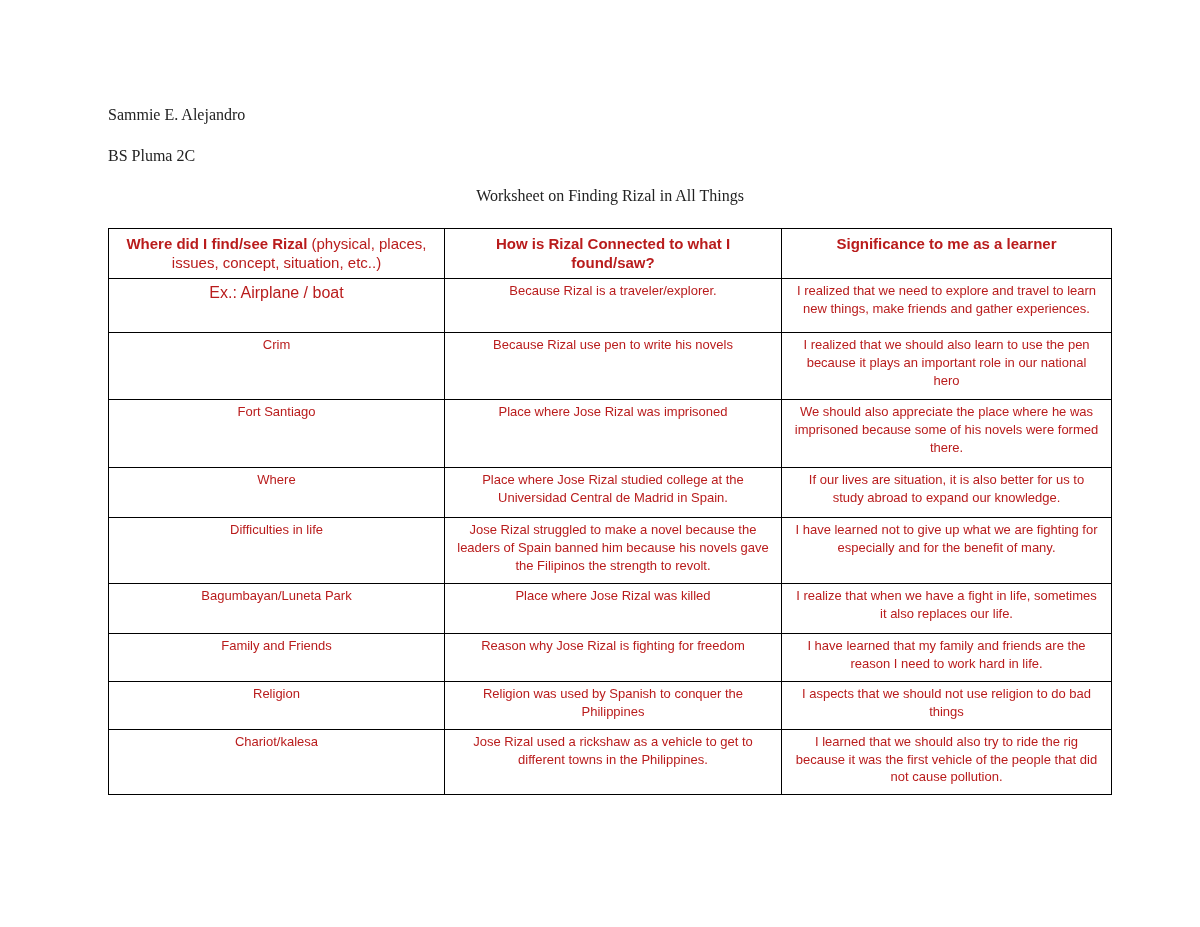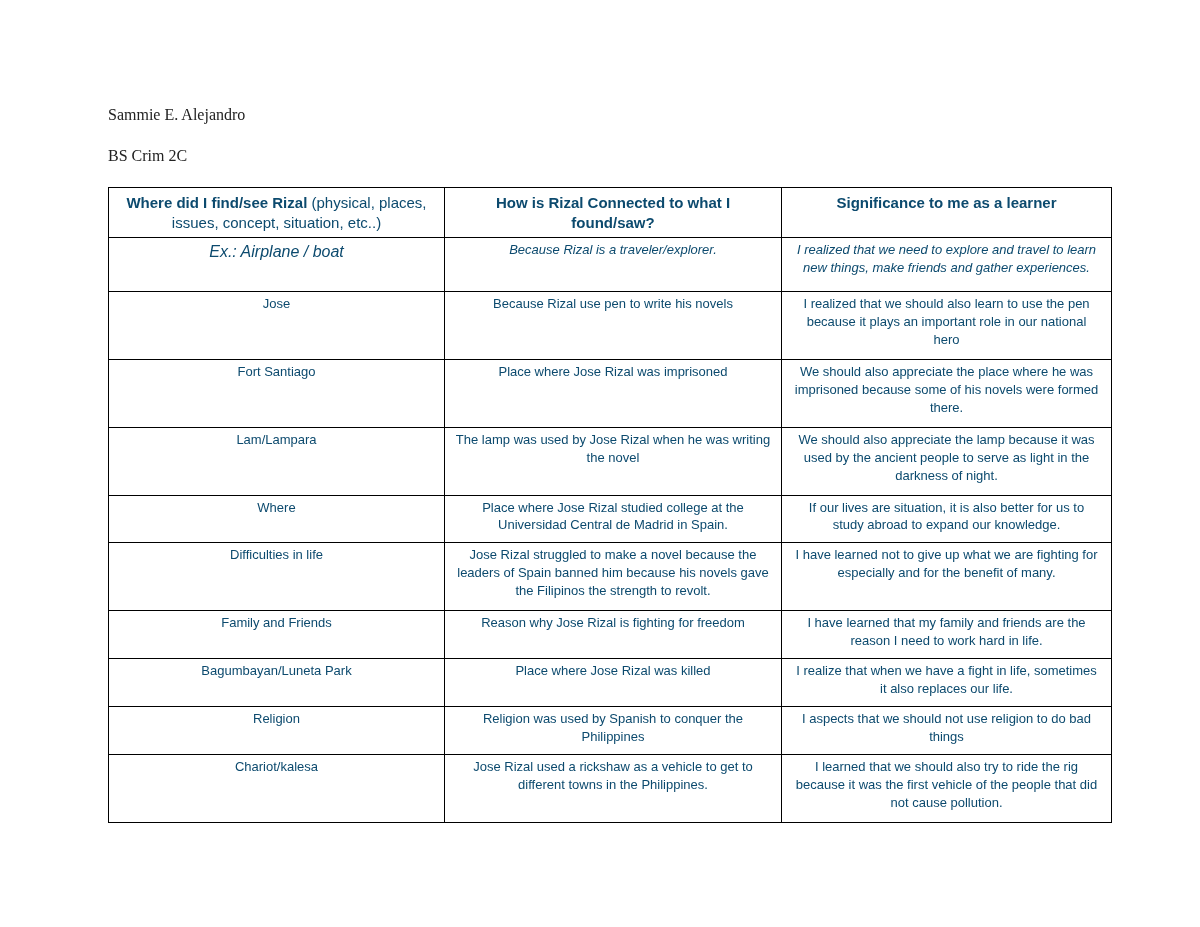--- a/index.html
+++ b/index.html
@@ -25,21 +25,21 @@
     margin: 0 0 23px 0;
     line-height: 1.1;
   }
   .left   { text-align: left; }
   .center { text-align: center; }
   table.worksheet {
     width: 100%;
     border-collapse: collapse;
     table-layout: fixed;
     font-family: "Liberation Sans", sans-serif;
-    color: #0c4a6e;
+    color: #b91c1c;
   }
   table.worksheet th,
   table.worksheet td {
     border: 1px solid #000000;
     vertical-align: top;
     text-align: center;
     padding: 3px 10px 8px 10px;
   }
   table.worksheet col.c1 { width: 33.5%; }
   table.worksheet col.c2 { width: 33.6%; }
@@ -54,41 +54,41 @@
   table.worksheet th .hdr-normal {
     font-weight: normal;
   }
   table.worksheet td {
     font-size: 13px;
     line-height: 1.38;
   }
   
   table.worksheet tbody tr:first-child td {
     padding-bottom: 14px;
-    font-style: italic;
   }
   table.worksheet tbody tr:first-child td:first-child {
     font-size: 16px;
     font-family: "Liberation Sans", sans-serif;
   }
   
   table.worksheet tbody tr:nth-child(2) td,
   table.worksheet tbody tr:nth-child(3) td,
   table.worksheet tbody tr:nth-child(4) td,
   table.worksheet tbody tr:nth-child(6) td,
   table.worksheet tbody tr:nth-child(10) td {
     padding-bottom: 10px;
   }
 </style>
 </head>
 <body>
 
 <div class="page">
   <p class="serif left">Sammie E. Alejandro</p>
-  <p class="serif left">BS Crim 2C</p>
+  <p class="serif left">BS Pluma 2C</p>
+  <p class="serif center">Worksheet on Finding Rizal in All Things</p>
 
   <table class="worksheet">
     <colgroup>
       <col class="c1">
         <col class="c2">
         <col class="c3">
     </colgroup>
     <thead>
       <tr>
         <th><span class="hdr-bold">Where did I find/see Rizal </span><span class="hdr-normal">(physical, places, issues, concept, situation, etc..)</span></th>
@@ -97,59 +97,54 @@
       </tr>
     </thead>
     <tbody>
   <tr>
     <td>Ex.: Airplane / boat</td>
     <td>Because Rizal is a traveler/explorer.</td>
     <td>I realized that we need to explore and travel to learn new things, make friends and gather experiences.</td>
   </tr>
 
   <tr>
-    <td>Jose</td>
+    <td>Crim</td>
     <td>Because Rizal use pen to write his novels</td>
     <td>I realized that we should  also learn to use the pen because it plays an important role in our national hero</td>
   </tr>
 
   <tr>
     <td>Fort Santiago</td>
     <td>Place where Jose Rizal was imprisoned</td>
     <td>We should also appreciate the place where he was imprisoned because some of his novels were formed there.</td>
   </tr>
 
-  <tr>
-    <td>Lam/Lampara</td>
-    <td>The lamp was used by Jose Rizal when he was writing the novel</td>
-    <td>We should also appreciate the lamp because it was used by the ancient people to serve as  light in the darkness of night.</td>
-  </tr>
 
   <tr>
     <td>Where</td>
     <td>Place where Jose Rizal studied college at the Universidad Central de Madrid in Spain.</td>
     <td>If our lives are situation, it is also better for us to study abroad to expand our knowledge.</td>
   </tr>
 
   <tr>
     <td>Difficulties in life</td>
     <td>Jose Rizal struggled to make a novel because the leaders of Spain banned him because his novels gave the Filipinos the strength to revolt.</td>
     <td>I have learned not to give up what we are fighting for especially and for the benefit of many.</td>
   </tr>
 
   <tr>
+    <td>Bagumbayan/Luneta Park</td>
+    <td>Place where Jose Rizal was killed</td>
+    <td>I realize that when we have a fight in life, sometimes it also replaces our life.</td>
+  </tr>
+
+  <tr>
     <td>Family and Friends</td>
     <td>Reason why Jose Rizal is fighting for freedom</td>
     <td>I have learned that my family and friends are the reason I need to work hard in life.</td>
-  </tr>
-
-  <tr>
-    <td>Bagumbayan/Luneta Park</td>
-    <td>Place where Jose Rizal was killed</td>
-    <td>I realize that when we have a fight in life, sometimes it also replaces our life.</td>
   </tr>
 
   <tr>
     <td>Religion</td>
     <td>Religion was used by Spanish to conquer the Philippines</td>
     <td>I aspects that we should not use religion to do bad things</td>
   </tr>
 
   <tr>
     <td>Chariot/kalesa</td>

